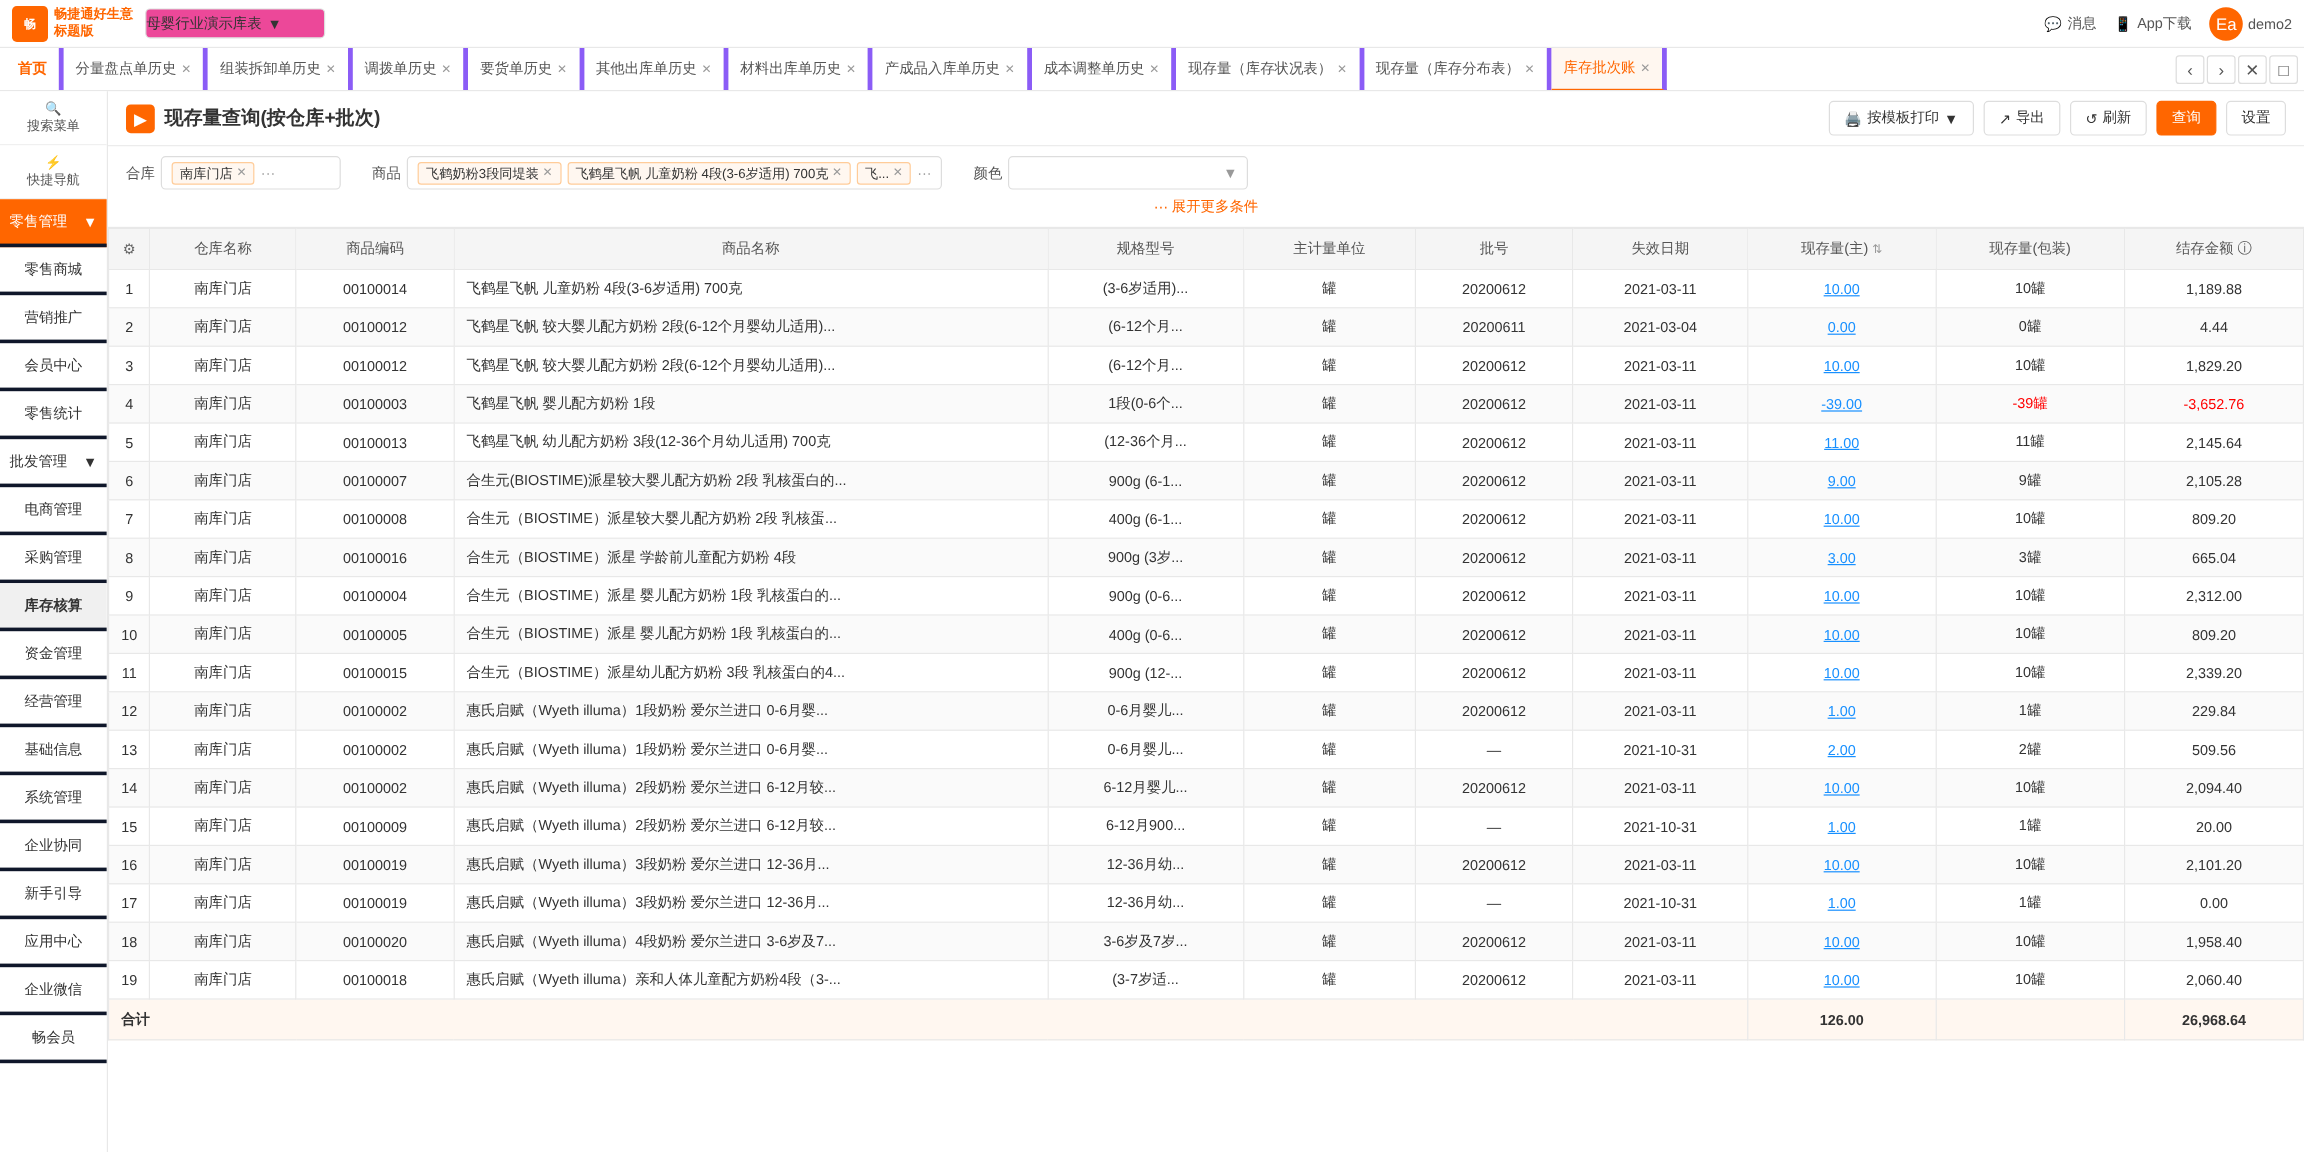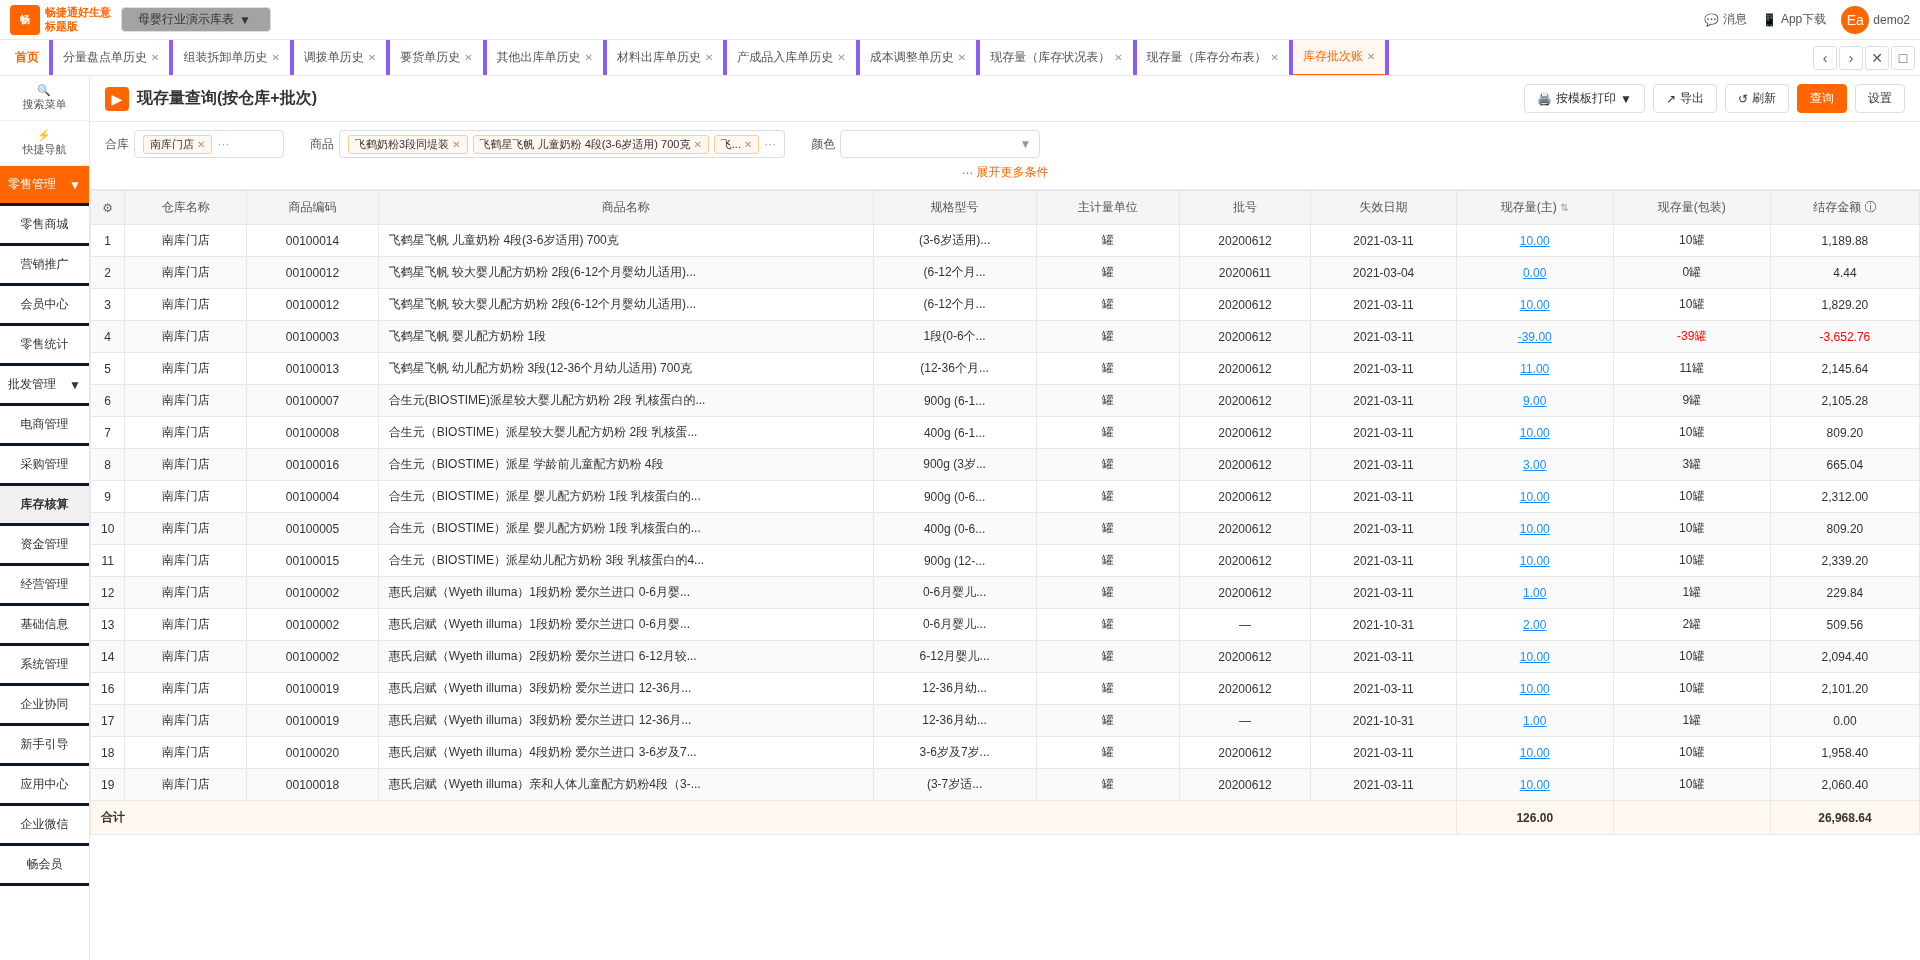--- a/index.html
+++ b/index.html
@@ -3,21 +3,21 @@
   <meta charset="utf-8">
   <style>
     * { box-sizing: border-box; margin: 0; padding: 0; }
     body { font-family: "Microsoft YaHei", Arial, sans-serif; font-size: 12px; background: #f5f5f5; color: #333; height: 960px; overflow: hidden; }
 
     
     .top-bar { display: flex; align-items: center; background: #fff; height: 40px; border-bottom: 1px solid #e8e8e8; padding: 0 10px; gap: 10px; }
     .logo { display: flex; align-items: center; gap: 5px; min-width: 80px; }
     .logo-icon { width: 30px; height: 30px; background: #ff6600; border-radius: 4px; display: flex; align-items: center; justify-content: center; color: #fff; font-size: 10px; font-weight: bold; }
     .logo-text { font-size: 11px; color: #ff6600; font-weight: bold; line-height: 1.2; }
-    .workspace-selector { display: flex; align-items: center; border: 1px solid #ddd; border-radius: 4px; padding: 3px 16px; font-size: 12px; cursor: pointer; gap: 5px; background: #a3a3a3; min-width: 150px; }
+    .workspace-selector { display: flex; align-items: center; border: 1px solid #ddd; border-radius: 4px; padding: 3px 0; font-size: 12px; cursor: pointer; gap: 5px; background: #ec4899; min-width: 150px; }
     .top-right { margin-left: auto; display: flex; align-items: center; gap: 15px; }
     .top-right-item { display: flex; align-items: center; gap: 4px; cursor: pointer; font-size: 12px; color: #555; }
     .avatar { width: 28px; height: 28px; border-radius: 50%; background: #ff6600; display: flex; align-items: center; justify-content: center; color: #fff; font-size: 14px; }
 
     
     .nav-tabs { display: flex; align-items: center; background: #fff; height: 36px; border-bottom: 1px solid #e8e8e8; padding: 0 5px; overflow: hidden; }
     .nav-tab { display: flex; align-items: center; padding: 0 10px; height: 36px; font-size: 12px; cursor: pointer; white-space: nowrap; border-right: 4px solid #8b5cf6; color: #555; gap: 4px; }
     .nav-tab.home { color: #ff6600; font-weight: bold; }
     .nav-tab.active { color: #ff6600; background: #fff7f0; border-bottom: 2px solid #ff6600; }
     .nav-tab .close-btn { font-size: 10px; color: #999; cursor: pointer; }
@@ -470,20 +470,33 @@
     <td class="text-left" style="max-width:280px;overflow:hidden;text-overflow:ellipsis;white-space:nowrap;">惠氏启赋（Wyeth illuma）2段奶粉 爱尔兰进口 6-12月较...</td>
     <td>6-12月婴儿...</td>
     <td>罐</td>
     <td>20200612</td>
     <td>2021-03-11</td>
     <td class="link">10.00</td>
     <td class="">10罐</td>
     <td class="">2,094.40</td>
   </tr>
             <tr>
+    <td>15</td>
+    <td>南库门店</td>
+    <td>00100009</td>
+    <td class="text-left" style="max-width:280px;overflow:hidden;text-overflow:ellipsis;white-space:nowrap;">惠氏启赋（Wyeth illuma）2段奶粉 爱尔兰进口 6-12月较...</td>
+    <td>6-12月900...</td>
+    <td>罐</td>
+    <td>—</td>
+    <td>2021-10-31</td>
+    <td class="link">1.00</td>
+    <td class="">1罐</td>
+    <td class="">20.00</td>
+  </tr>
+            <tr>
     <td>16</td>
     <td>南库门店</td>
     <td>00100019</td>
     <td class="text-left" style="max-width:280px;overflow:hidden;text-overflow:ellipsis;white-space:nowrap;">惠氏启赋（Wyeth illuma）3段奶粉 爱尔兰进口 12-36月...</td>
     <td>12-36月幼...</td>
     <td>罐</td>
     <td>20200612</td>
     <td>2021-03-11</td>
     <td class="link">10.00</td>
     <td class="">10罐</td>

